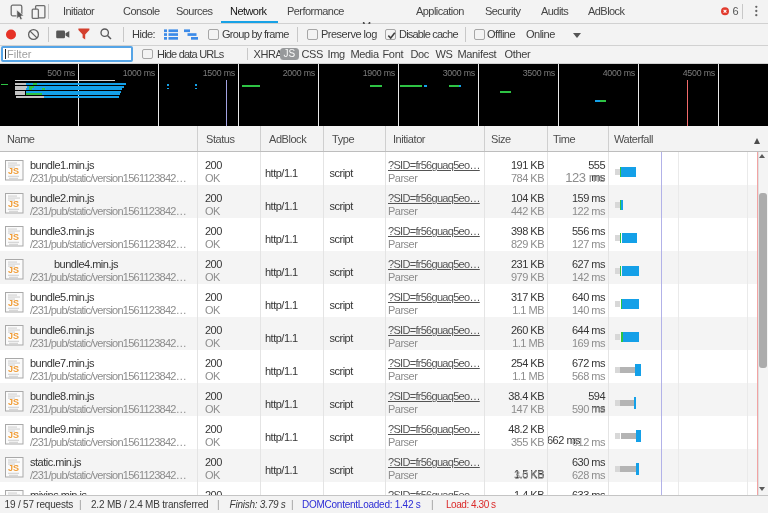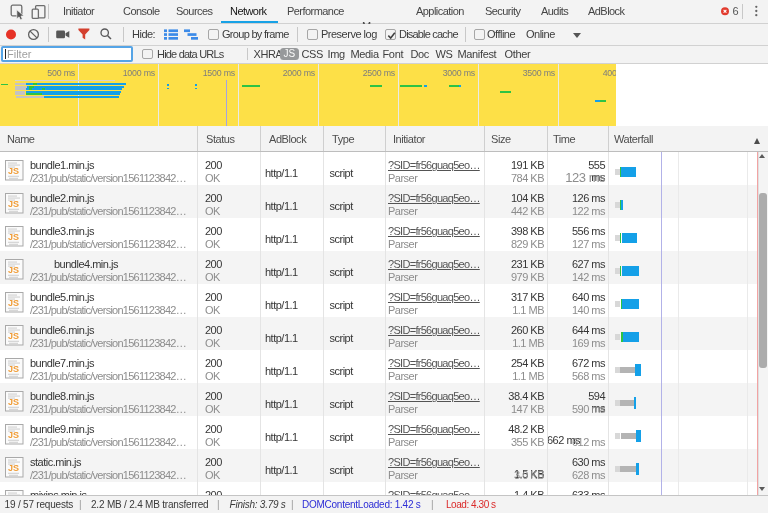--- a/index.html
+++ b/index.html
@@ -102,31 +102,31 @@
 <div style="position:absolute;left:253.5px;top:46px;font-size:11px;line-height:17px;color:#3e3e3e;white-space:nowrap;letter-spacing:-0.35px;">XHR</div>
 <div style="position:absolute;left:280px;top:47.5px;width:18.5px;height:12.5px;background:#97999b;border-radius:3.5px;color:#fafafa;font-size:10px;line-height:12.5px;text-align:center;">JS</div>
 <div style="position:absolute;left:301.5px;top:46px;font-size:11px;line-height:17px;color:#3e3e3e;white-space:nowrap;letter-spacing:-0.35px;">CSS</div>
 <div style="position:absolute;left:327.5px;top:46px;font-size:11px;line-height:17px;color:#3e3e3e;white-space:nowrap;letter-spacing:-0.35px;">Img</div>
 <div style="position:absolute;left:350.5px;top:46px;font-size:11px;line-height:17px;color:#3e3e3e;white-space:nowrap;letter-spacing:-0.35px;">Media</div>
 <div style="position:absolute;left:382.5px;top:46px;font-size:11px;line-height:17px;color:#3e3e3e;white-space:nowrap;letter-spacing:-0.35px;">Font</div>
 <div style="position:absolute;left:410.5px;top:46px;font-size:11px;line-height:17px;color:#3e3e3e;white-space:nowrap;letter-spacing:-0.35px;">Doc</div>
 <div style="position:absolute;left:435.5px;top:46px;font-size:11px;line-height:17px;color:#3e3e3e;white-space:nowrap;letter-spacing:-0.35px;">WS</div>
 <div style="position:absolute;left:457.5px;top:46px;font-size:11px;line-height:17px;color:#3e3e3e;white-space:nowrap;letter-spacing:-0.35px;">Manifest</div>
 <div style="position:absolute;left:504.5px;top:46px;font-size:11px;line-height:17px;color:#3e3e3e;white-space:nowrap;letter-spacing:-0.35px;">Other</div>
-<div style="position:absolute;left:0px;top:64px;width:616px;height:62px;background:#fde047;overflow:hidden;">
+<div style="position:absolute;left:0px;top:64px;width:768px;height:62px;background:#000000;overflow:hidden;">
     <div style="position:absolute;left:78px;top:0px;width:1px;height:62px;background:#e9e9e9;"></div>
     <div style="position:absolute;left:15px;top:3.5px;width:60px;height:10px;font-size:8.8px;line-height:10px;color:#7d7d7d;text-align:right;letter-spacing:-0.2px;">500 ms</div>
     <div style="position:absolute;left:158px;top:0px;width:1px;height:62px;background:#e9e9e9;"></div>
     <div style="position:absolute;left:95px;top:3.5px;width:60px;height:10px;font-size:8.8px;line-height:10px;color:#7d7d7d;text-align:right;letter-spacing:-0.2px;">1000 ms</div>
     <div style="position:absolute;left:238px;top:0px;width:1px;height:62px;background:#e9e9e9;"></div>
     <div style="position:absolute;left:175px;top:3.5px;width:60px;height:10px;font-size:8.8px;line-height:10px;color:#7d7d7d;text-align:right;letter-spacing:-0.2px;">1500 ms</div>
     <div style="position:absolute;left:318px;top:0px;width:1px;height:62px;background:#e9e9e9;"></div>
     <div style="position:absolute;left:255px;top:3.5px;width:60px;height:10px;font-size:8.8px;line-height:10px;color:#7d7d7d;text-align:right;letter-spacing:-0.2px;">2000 ms</div>
     <div style="position:absolute;left:398px;top:0px;width:1px;height:62px;background:#e9e9e9;"></div>
-    <div style="position:absolute;left:335px;top:3.5px;width:60px;height:10px;font-size:8.8px;line-height:10px;color:#7d7d7d;text-align:right;letter-spacing:-0.2px;">2500 ms</div>
+    <div style="position:absolute;left:335px;top:3.5px;width:60px;height:10px;font-size:8.8px;line-height:10px;color:#7d7d7d;text-align:right;letter-spacing:-0.2px;">1900 ms</div>
     <div style="position:absolute;left:478px;top:0px;width:1px;height:62px;background:#e9e9e9;"></div>
     <div style="position:absolute;left:415px;top:3.5px;width:60px;height:10px;font-size:8.8px;line-height:10px;color:#7d7d7d;text-align:right;letter-spacing:-0.2px;">3000 ms</div>
     <div style="position:absolute;left:558px;top:0px;width:1px;height:62px;background:#e9e9e9;"></div>
     <div style="position:absolute;left:495px;top:3.5px;width:60px;height:10px;font-size:8.8px;line-height:10px;color:#7d7d7d;text-align:right;letter-spacing:-0.2px;">3500 ms</div>
     <div style="position:absolute;left:638px;top:0px;width:1px;height:62px;background:#e9e9e9;"></div>
     <div style="position:absolute;left:575px;top:3.5px;width:60px;height:10px;font-size:8.8px;line-height:10px;color:#7d7d7d;text-align:right;letter-spacing:-0.2px;">4000 ms</div>
     <div style="position:absolute;left:718px;top:0px;width:1px;height:62px;background:#e9e9e9;"></div>
     <div style="position:absolute;left:655px;top:3.5px;width:60px;height:10px;font-size:8.8px;line-height:10px;color:#7d7d7d;text-align:right;letter-spacing:-0.2px;">4500 ms</div>
     <div style="position:absolute;left:1px;top:19.5px;width:7px;height:1.8px;background:#2ec344;"></div>
     <div style="position:absolute;left:15px;top:16.3px;width:100px;height:1.2px;background:#d2d2d2;"></div>
@@ -221,21 +221,21 @@
       <div style="position:absolute;left:30px;top:7.2px;font-size:11px;line-height:12px;color:#363636;white-space:nowrap;letter-spacing:-0.5px;">bundle2.min.js</div>
       <div style="position:absolute;left:30px;top:20.2px;font-size:11px;line-height:12px;color:#8d8d8d;white-space:nowrap;letter-spacing:-0.75px;">/231/pub/static/version1561123842…</div>
       <div style="position:absolute;left:205px;top:7.2px;font-size:11px;line-height:12px;color:#363636;white-space:nowrap;letter-spacing:-0.5px;">200</div>
       <div style="position:absolute;left:205px;top:20.2px;font-size:11px;line-height:12px;color:#8d8d8d;white-space:nowrap;letter-spacing:-0.5px;">OK</div>
       <div style="position:absolute;left:265px;top:14.5px;font-size:11px;line-height:12px;color:#363636;white-space:nowrap;letter-spacing:-0.5px;">http/1.1</div>
       <div style="position:absolute;left:329.5px;top:14.5px;font-size:11px;line-height:12px;color:#363636;white-space:nowrap;letter-spacing:-0.5px;">script</div>
       <div style="position:absolute;left:388px;top:7.2px;font-size:11px;line-height:12px;color:#545454;white-space:nowrap;letter-spacing:-0.7px;text-decoration:underline;">?SID=fr56guaq5eo…</div>
       <div style="position:absolute;left:388px;top:20.2px;font-size:11px;line-height:12px;color:#8d8d8d;white-space:nowrap;letter-spacing:-0.5px;">Parser</div>
       <div style="position:absolute;left:484px;top:7.2px;width:60px;font-size:11px;line-height:12px;color:#363636;text-align:right;letter-spacing:-0.5px;">104 KB</div>
       <div style="position:absolute;left:484px;top:20.2px;width:60px;font-size:11px;line-height:12px;color:#8d8d8d;text-align:right;letter-spacing:-0.5px;">442 KB</div>
-      <div style="position:absolute;left:547px;top:7.2px;width:58px;font-size:11px;line-height:12px;color:#363636;text-align:right;letter-spacing:-0.5px;">126 ms</div>
+      <div style="position:absolute;left:547px;top:7.2px;width:58px;font-size:11px;line-height:12px;color:#363636;text-align:right;letter-spacing:-0.5px;">159 ms</div>
       <div style="position:absolute;left:547px;top:20.2px;width:58px;font-size:11px;line-height:12px;color:#8d8d8d;text-align:right;letter-spacing:-0.5px;">122 ms</div>
       <div style="position:absolute;left:615px;top:17.3px;width:5px;height:5.5px;background:#d8d8d8;"></div>
       <div style="position:absolute;left:620px;top:14.5px;width:1.4px;height:10.5px;background:#2ec344;"></div>
       <div style="position:absolute;left:621.4px;top:14.5px;width:2.0px;height:10.5px;background:#14a0e8;"></div>
     </div>
     <div style="position:absolute;left:0px;top:66px;width:768px;height:33px;background:#fff;">
       <svg style="left:4.5px;top:7.5px" width="19" height="21" viewBox="0 0 19 21">
         <rect x="0.5" y="0.5" width="17.5" height="19.5" fill="#fbfbfb" stroke="#a9a9a9" stroke-width="1"></rect>
         <rect x="3" y="2.6" width="9" height="0.9" fill="#c8c8c8"></rect>
         <rect x="3" y="4.6" width="12" height="0.9" fill="#c8c8c8"></rect>

